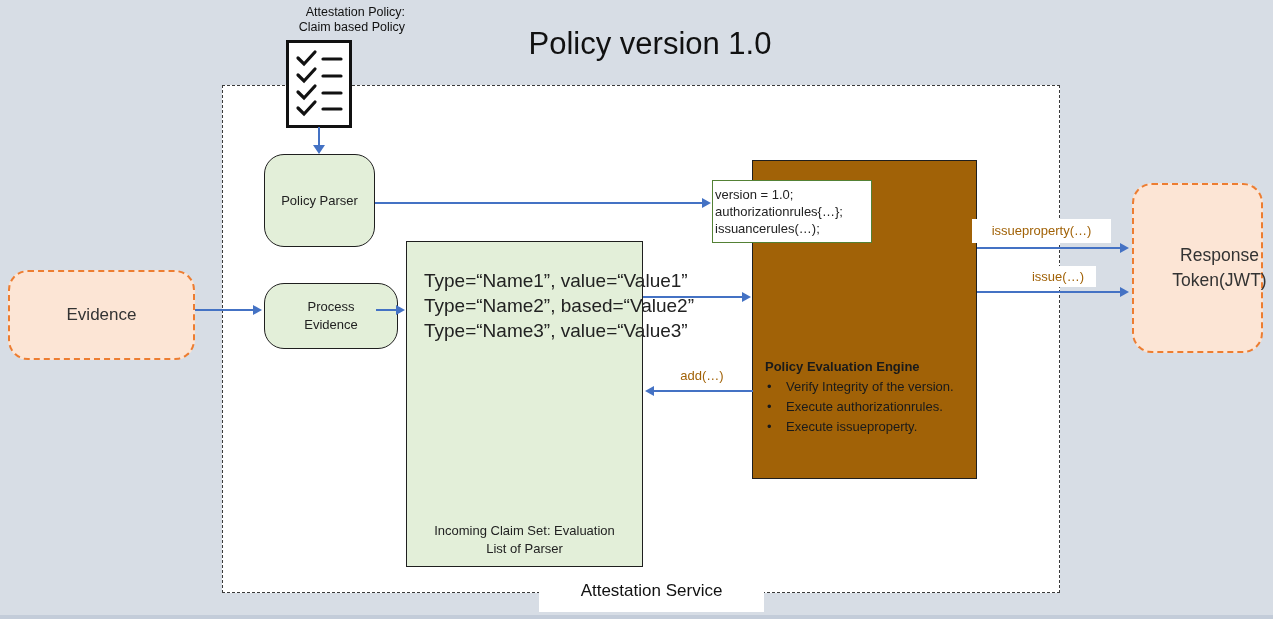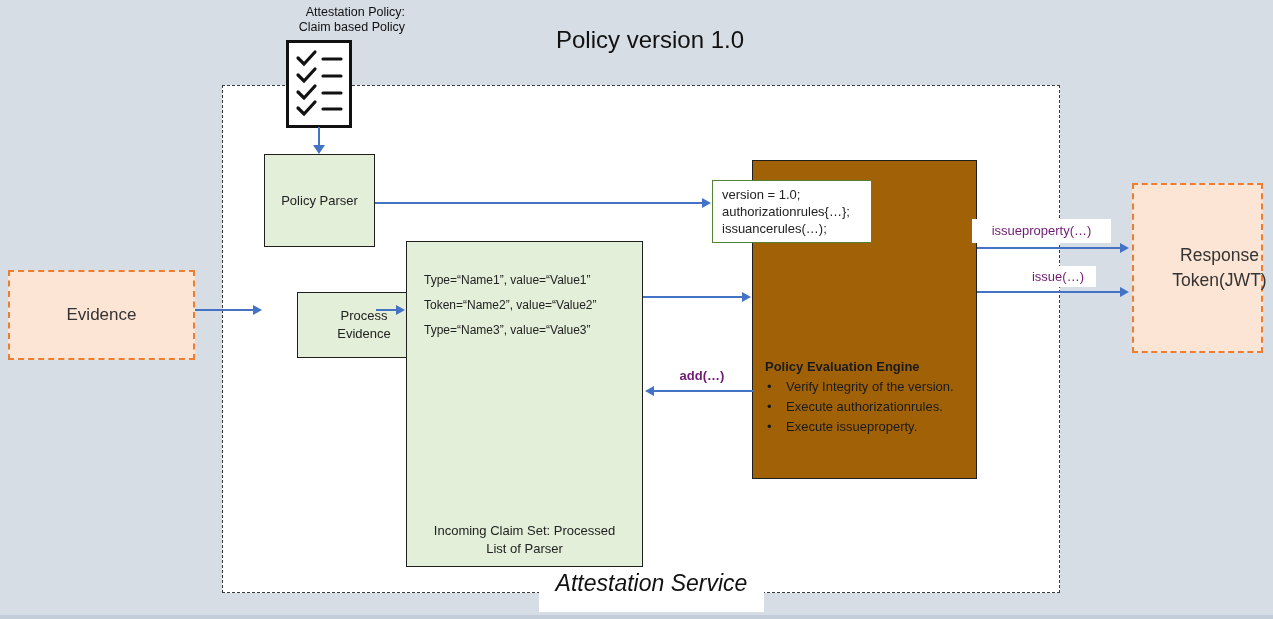--- a/index.html
+++ b/index.html
@@ -19,105 +19,106 @@
     background:#c3ccd9;
   }
   .service-rect{
     position:absolute;
     left:222px;top:85px;width:836px;height:506px;
     background:#ffffff;
     border:1px dashed #3a3a3a;
   }
   .diagram-title{
     position:absolute;left:450px;top:26px;width:400px;
-    text-align:center;font-size:24px;color:#111;
+    text-align:center;font-size:31px;color:#111;
   }
   .policy-icon-label{
     position:absolute;left:235px;top:5px;width:170px;
     text-align:right;font-size:12.5px;line-height:15px;color:#111;
   }
   .checklist-svg{position:absolute;left:286px;top:40px;}
   .box{
     position:absolute;
     box-sizing:border-box;
     display:flex;align-items:center;justify-content:center;
     text-align:center;
+    border-radius:20px;
   }
   .green-box{
     background:#e3efd9;
     border:1.6px solid #1f1f1f;
     font-size:13px;color:#222;
   }
   .peach-box{
     background:#fce5d5;
     border:2px dashed #ed7d31;
     font-size:17px;color:#333;
   }
   .parser-box{left:264px;top:154px;width:111px;height:93px;}
-  .process-box{left:264px;top:292px;width:134px;height:66px;line-height:18px;margin-left:33px;}
+  .process-box{left:264px;top:283px;width:134px;height:66px;line-height:18px;}
   .evidence-box{left:8px;top:270px;width:187px;height:90px;}
   .response-box{left:1132px;top:183px;width:131px;height:170px;font-size:17.5px;line-height:25px;padding-left:44px;}
   .claims-box{
     position:absolute;left:406px;top:241px;width:237px;height:326px;
     box-sizing:border-box;background:#e3efd9;border:1.6px solid #1f1f1f;
   }
   .claims-lines{
     position:absolute;left:17px;top:26px;width:210px;
-    font-size:12px;line-height:25px;color:#222;white-space:nowrap;
+    font-size:19px;line-height:25px;color:#222;white-space:nowrap;
   }
   .claims-caption{
     position:absolute;left:0;right:0;bottom:8px;
     text-align:center;font-size:13px;line-height:18px;color:#222;
   }
   .engine-box{
     position:absolute;left:752px;top:160px;width:225px;height:319px;
     box-sizing:border-box;background:#a16207;border:1.6px solid #1f1f1f;
   }
   .engine-text{
     position:absolute;left:12px;top:196px;width:205px;
     font-size:13px;line-height:20px;color:#1a1a1a;
   }
   .engine-title{font-weight:bold;}
   .bullet-row{display:flex;}
   .bullet-dot{width:21px;flex:0 0 21px;padding-left:2px;box-sizing:border-box;}
   .policy-text-box{
     position:absolute;left:712px;top:180px;width:160px;height:63px;
     box-sizing:border-box;background:#ffffff;border:1.6px solid #538135;
     font-size:13px;line-height:17px;color:#222;
-    padding:5px 0 0 9px;z-index:6;white-space:nowrap;
+    padding:5px 0 0 2px;z-index:6;white-space:nowrap;
   }
   .hline{position:absolute;height:2px;background:#4472c4;z-index:4;}
   .vline{position:absolute;width:2px;background:#4472c4;z-index:4;}
   .arrow-right{
     position:absolute;width:0;height:0;z-index:4;
     border-top:5px solid transparent;border-bottom:5px solid transparent;
     border-left:9px solid #4472c4;
   }
   .arrow-left{
     position:absolute;width:0;height:0;z-index:4;
     border-top:5px solid transparent;border-bottom:5px solid transparent;
     border-right:9px solid #4472c4;
   }
   .arrow-down{
     position:absolute;width:0;height:0;z-index:4;
     border-left:6px solid transparent;border-right:6px solid transparent;
     border-top:9px solid #4472c4;
   }
   .edge-label{
     position:absolute;z-index:5;background:#ffffff;
-    font-size:13px;color:#701a75;text-align:center;
-  }
-  .label-add{left:666px;top:365px;width:72px;height:21px;line-height:21px;font-weight:bold;}
+    font-size:13px;color:#a16207;text-align:center;
+  }
+  .label-add{left:666px;top:365px;width:72px;height:21px;line-height:21px;}
   .label-issueprop{left:972px;top:219px;width:139px;height:24px;line-height:24px;}
   .label-issue{left:1020px;top:266px;width:76px;height:21px;line-height:21px;}
   .service-label{
     position:absolute;left:539px;top:570px;width:225px;height:42px;
     background:#ffffff;z-index:5;
-    display:flex;justify-content:center;
-    font-size:23px;color:#111;font-style:italic;
+    display:flex;align-items:center;justify-content:center;
+    font-size:17px;color:#111;
   }
 </style>
 </head>
 <body>
 
 <div class="canvas">
 
   <div class="bottom-strip"></div>
 
   <div class="service-rect"></div>
@@ -165,25 +166,25 @@
       <span>Evidence</span>
     </span>
   </div>
 
   <div class="hline" style="left:376px;top:309px;width:22px;"></div>
   <div class="arrow-right" style="left:396px;top:305px;"></div>
 
   <div class="claims-box">
     <div class="claims-lines">
       <div>Type=“Name1”, value=“Value1”</div>
-      <div>Token=“Name2”, value=“Value2”</div>
+      <div>Type=“Name2”, based=“Value2”</div>
       <div>Type=“Name3”, value=“Value3”</div>
     </div>
     <div class="claims-caption">
-      <div>Incoming Claim Set: Processed</div>
+      <div>Incoming Claim Set: Evaluation</div>
       <div>List of Parser</div>
     </div>
   </div>
 
   <div class="hline" style="left:643px;top:296px;width:101px;"></div>
   <div class="arrow-right" style="left:742px;top:292px;"></div>
 
   <div class="hline" style="left:654px;top:390px;width:99px;"></div>
   <div class="arrow-left" style="left:645px;top:386px;"></div>
   <div class="edge-label label-add">add(…)</div>

